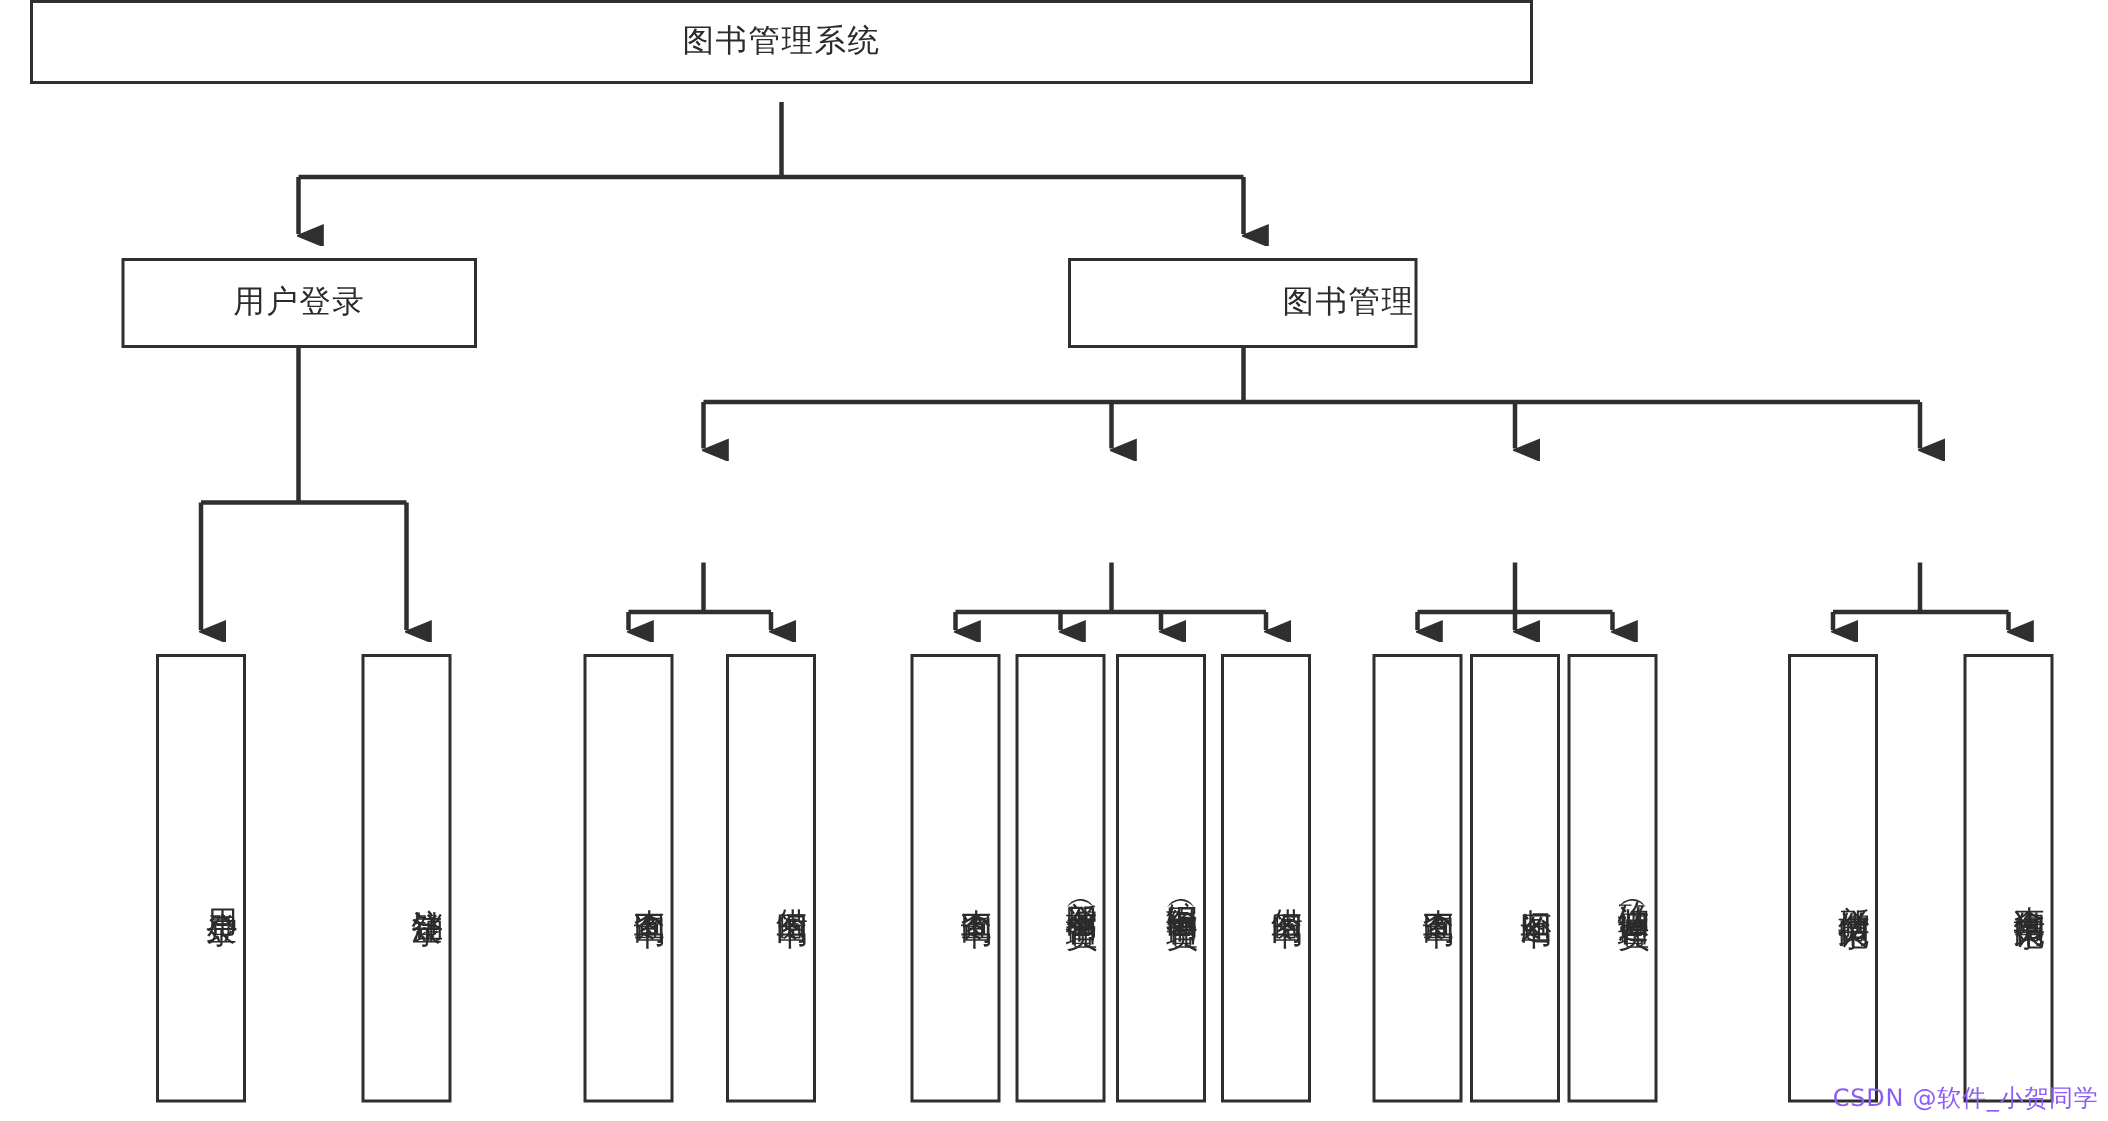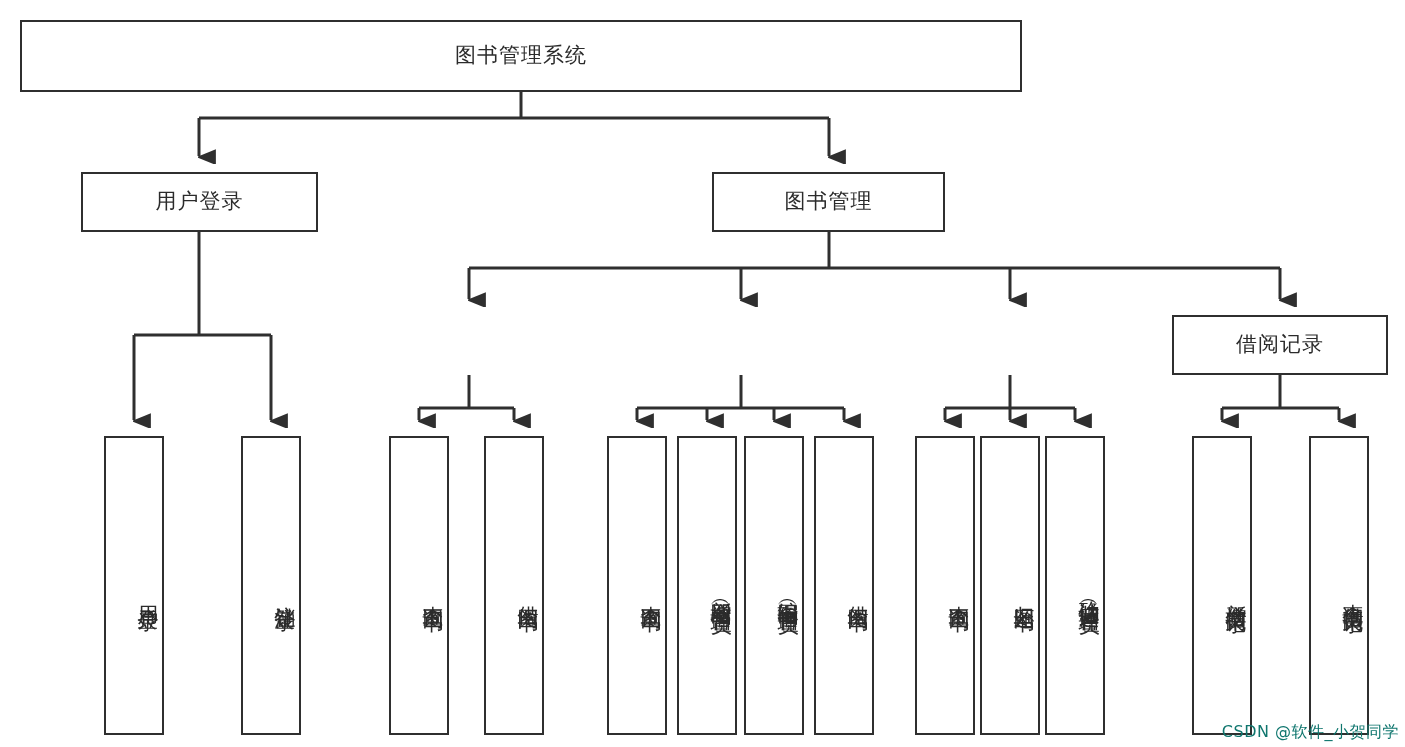--- a/index.html
+++ b/index.html
@@ -52,21 +52,21 @@
   .node.vert .vtext {
     writing-mode: vertical-rl;
     text-orientation: upright;
     display: block;
   }
   #watermark {
     position: absolute;
     right: 6px;
     bottom: 4px;
     font-size: 16px;
-    color: #0f766e;
+    color: #8b5cf6;
     letter-spacing: 0.5px;
     white-space: nowrap;
     user-select: none;
   }
 </style>
 </head>
 <body>
 
 <div id="canvas">
 
@@ -117,34 +117,31 @@
       <path d="M 1010 408 L 1010 420" marker-end="url(#arrowdown)"></path>
       <path d="M 1075 408 L 1075 420" marker-end="url(#arrowdown)"></path>
 
       <path d="M 1280 375 L 1280 408"></path>
       <path d="M 1222 408 L 1339 408"></path>
       <path d="M 1222 408 L 1222 420" marker-end="url(#arrowdown)"></path>
       <path d="M 1339 408 L 1339 420" marker-end="url(#arrowdown)"></path>
     </g>
   </svg>
 
-  <div class="node horiz" style="left:20px; top:20px; width:1002px; height:72px;">
+  <div class="node horiz" style="left:20px; top:0; width:1002px; height:56px;">
     <span>图书管理系统</span>
   </div>
 
   <div class="node horiz" style="left:81px; top:172px; width:237px; height:60px;">
     <span>用户登录</span>
   </div>
-  <div class="node horiz" style="left:712px; top:172px; width:233px; height:60px;">
+  <div class="node horiz" style="left:712px; top:172px; width:233px; height:60px;justify-content:flex-end;">
     <span>图书管理</span>
   </div>
 
-  <div class="node horiz" style="left:1172px; top:315px; width:216px; height:60px;">
-    <span>借阅记录</span>
-  </div>
 
   <div class="node vert" style="left:104px; top:436px; width:60px; height:299px;">
     <span class="vtext">用户登录</span>
   </div>
   <div class="node vert" style="left:241px; top:436px; width:60px; height:299px;">
     <span class="vtext">注销登录</span>
   </div>
 
   <div class="node vert" style="left:389px; top:436px; width:60px; height:299px;">
     <span class="vtext">查询图书</span>

